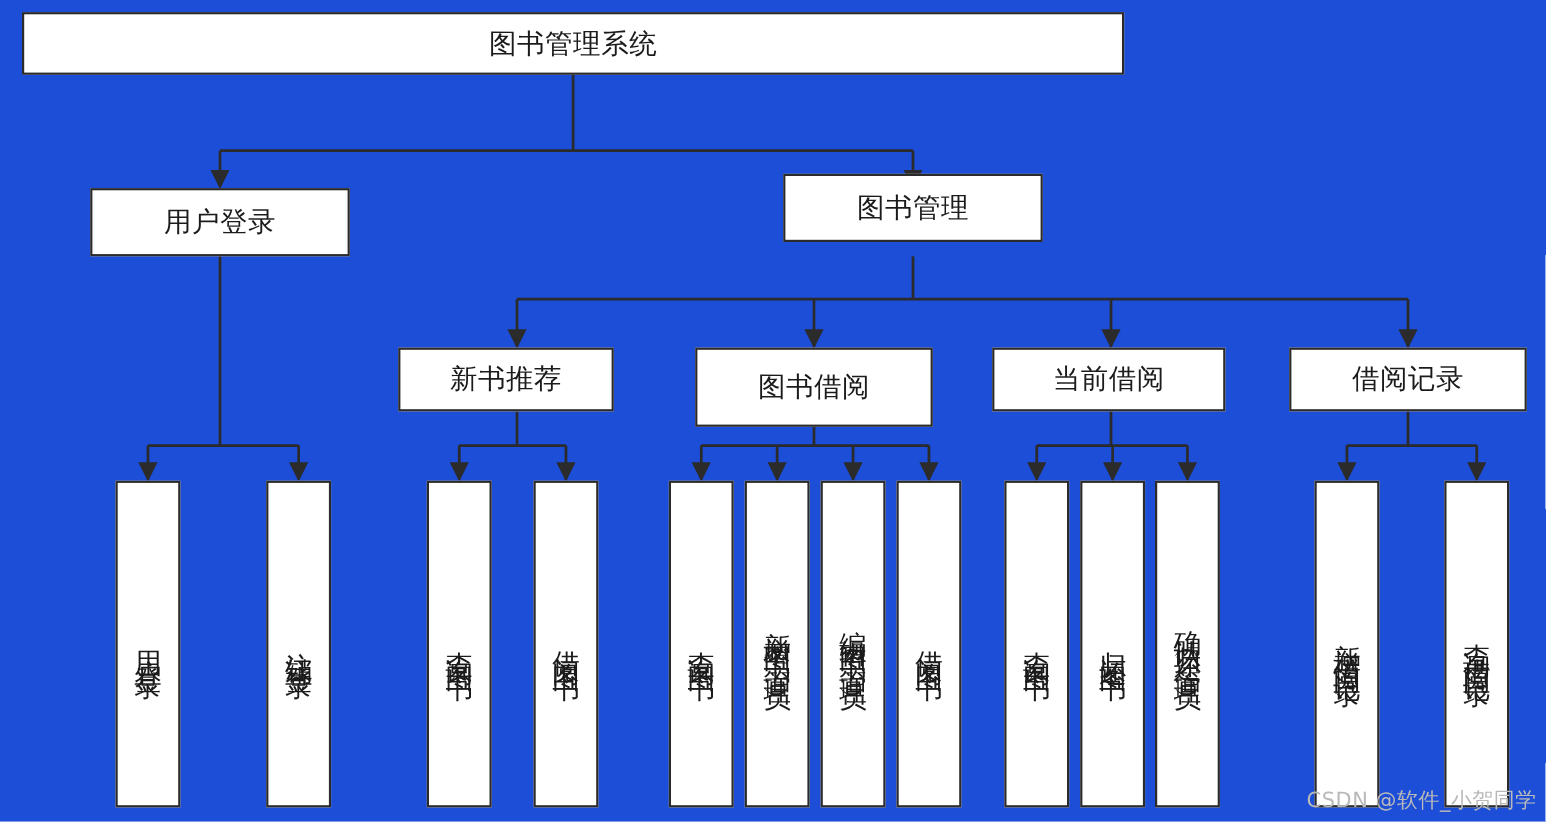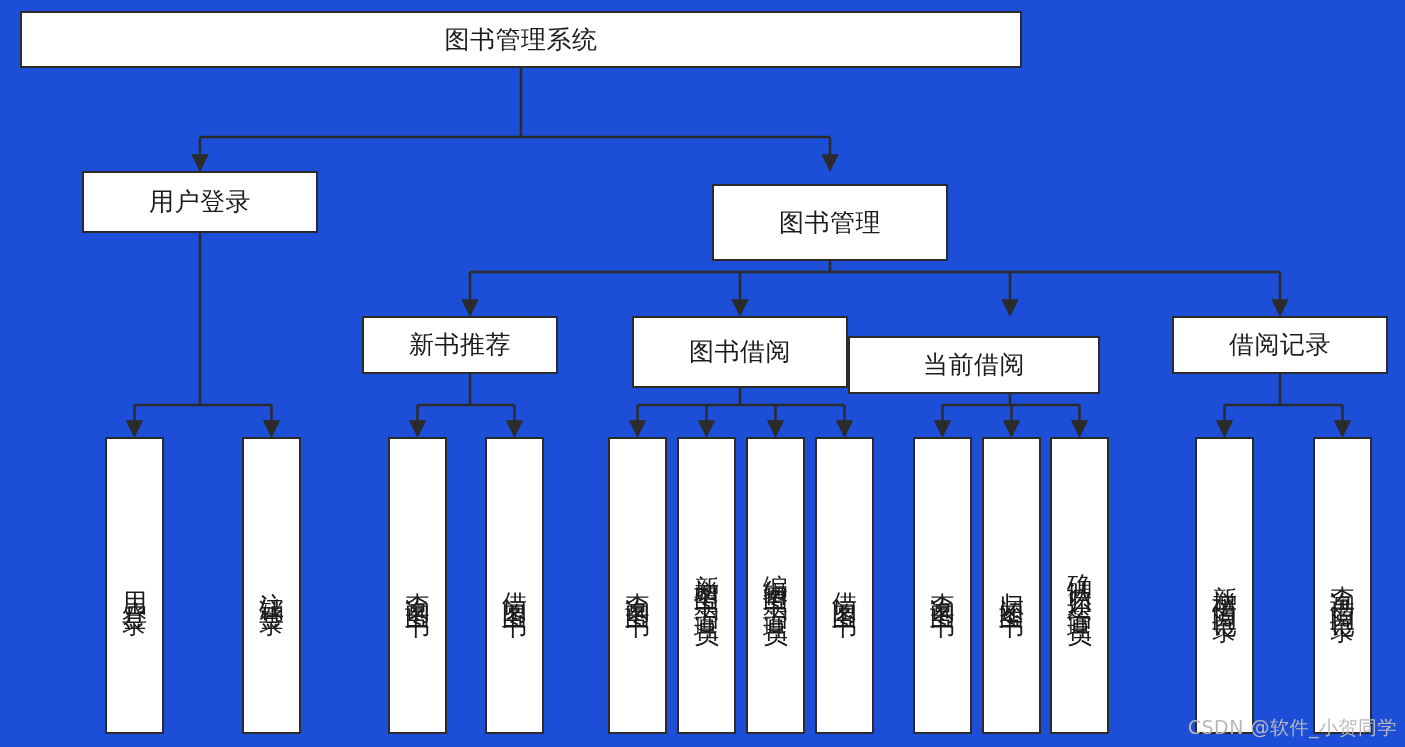--- a/index.html
+++ b/index.html
@@ -121,30 +121,30 @@
   </svg>
 
   <div class="node root horiz" id="node-root" style="left: 20px; top: 11px; width: 1002px; height: 57px;">
     <span class="label">图书管理系统</span>
   </div>
 
   <div id="nodes-layer">
       <div class="node horiz" style="left: 82px; top: 171px; width: 236px; height: 62px;">
         <span class="label">用户登录</span>
       </div>
-      <div class="node horiz" style="left: 712px; top: 184px; width: 236px; height: 77px;">
+      <div class="node horiz" style="left: 712px; top: 158px; width: 236px; height: 62px;">
         <span class="label">图书管理</span>
       </div>
       <div class="node horiz" style="left: 362px; top: 316px; width: 196px; height: 58px;">
         <span class="label">新书推荐</span>
       </div>
       <div class="node horiz" style="left: 632px; top: 316px; width: 216px; height: 72px;">
         <span class="label">图书借阅</span>
       </div>
-      <div class="node horiz" style="left: 848px; top: 316px; width: 252px; height: 58px; margin-top: 20px;">
+      <div class="node horiz" style="left: 902px; top: 316px; width: 212px; height: 58px;">
         <span class="label">当前借阅</span>
       </div>
       <div class="node horiz" style="left: 1172px; top: 316px; width: 216px; height: 58px;">
         <span class="label">借阅记录</span>
       </div>
       <div class="node vert" style="left: 105px; top: 437px; width: 59px; height: 297px;">
         <span class="label">用户登录</span>
       </div>
       <div class="node vert" style="left: 242px; top: 437px; width: 59px; height: 297px;">
         <span class="label">注销登录</span>

